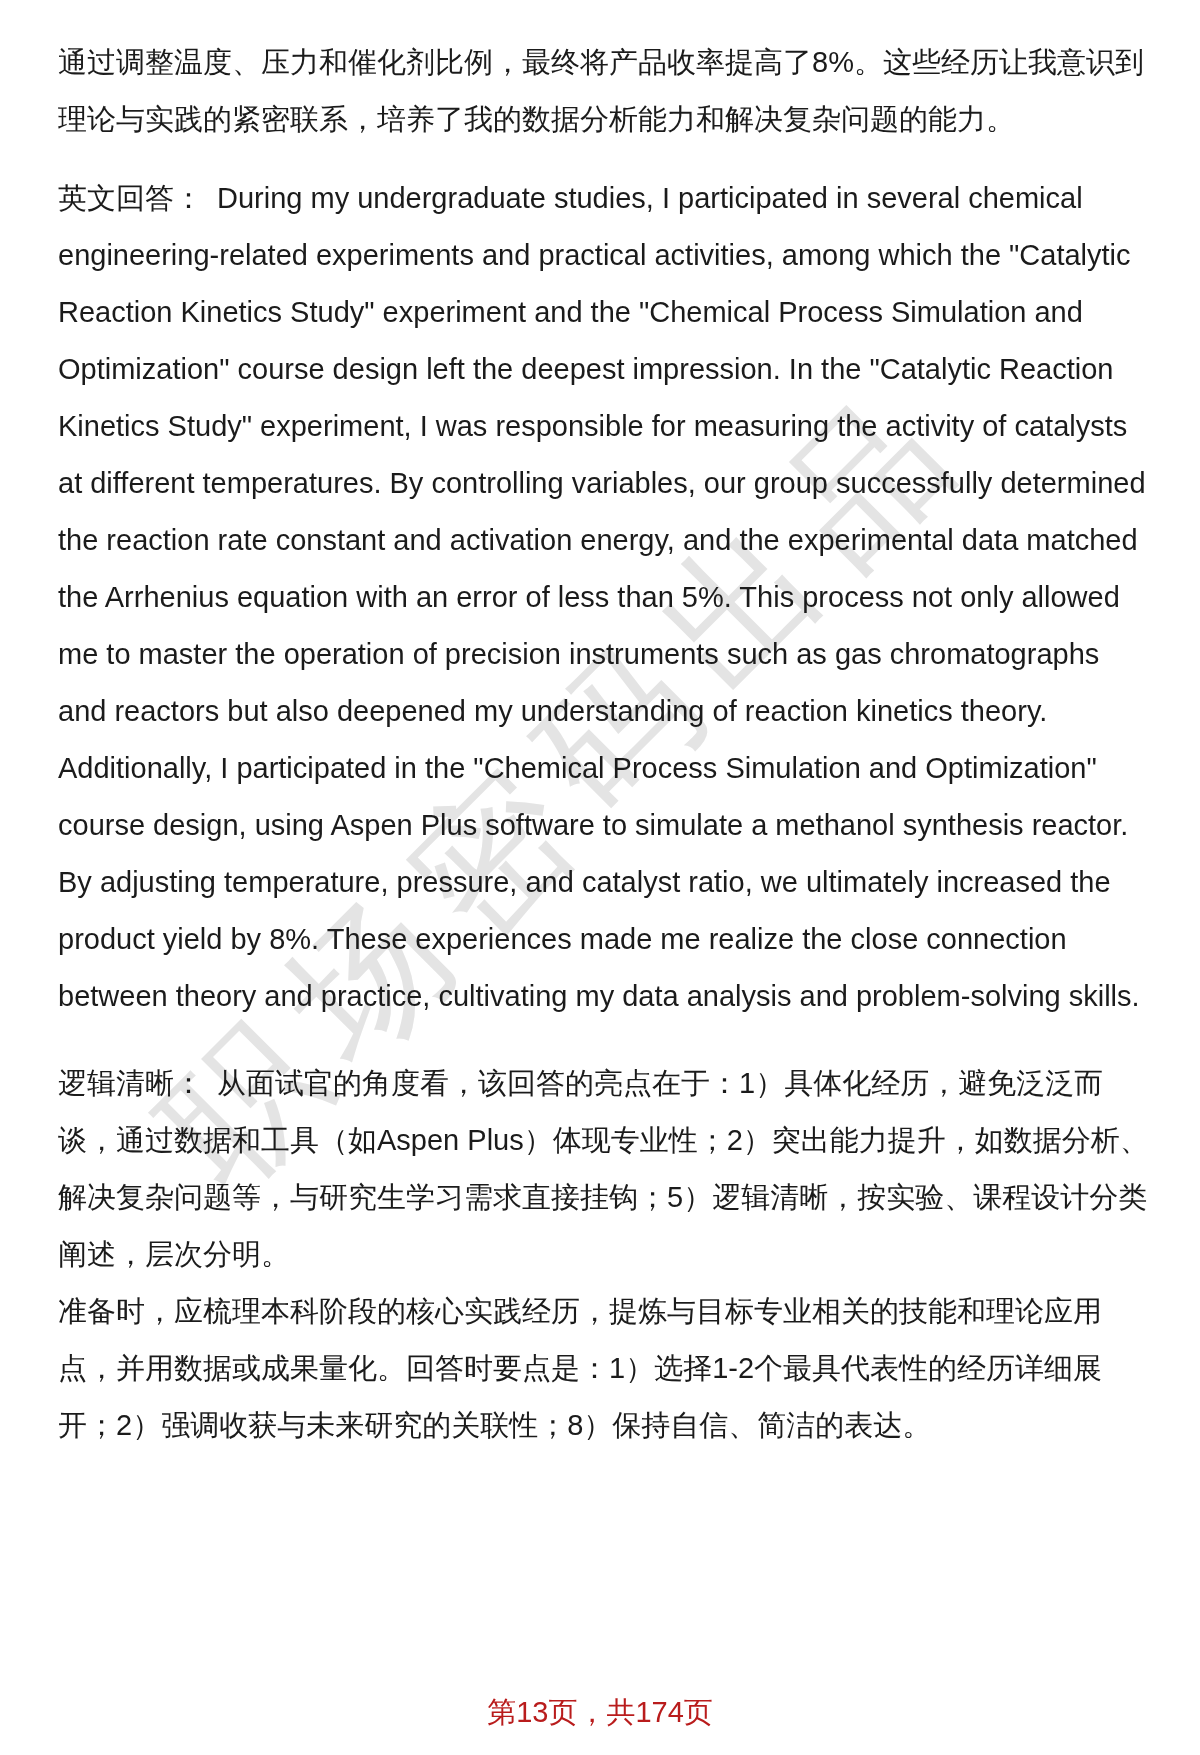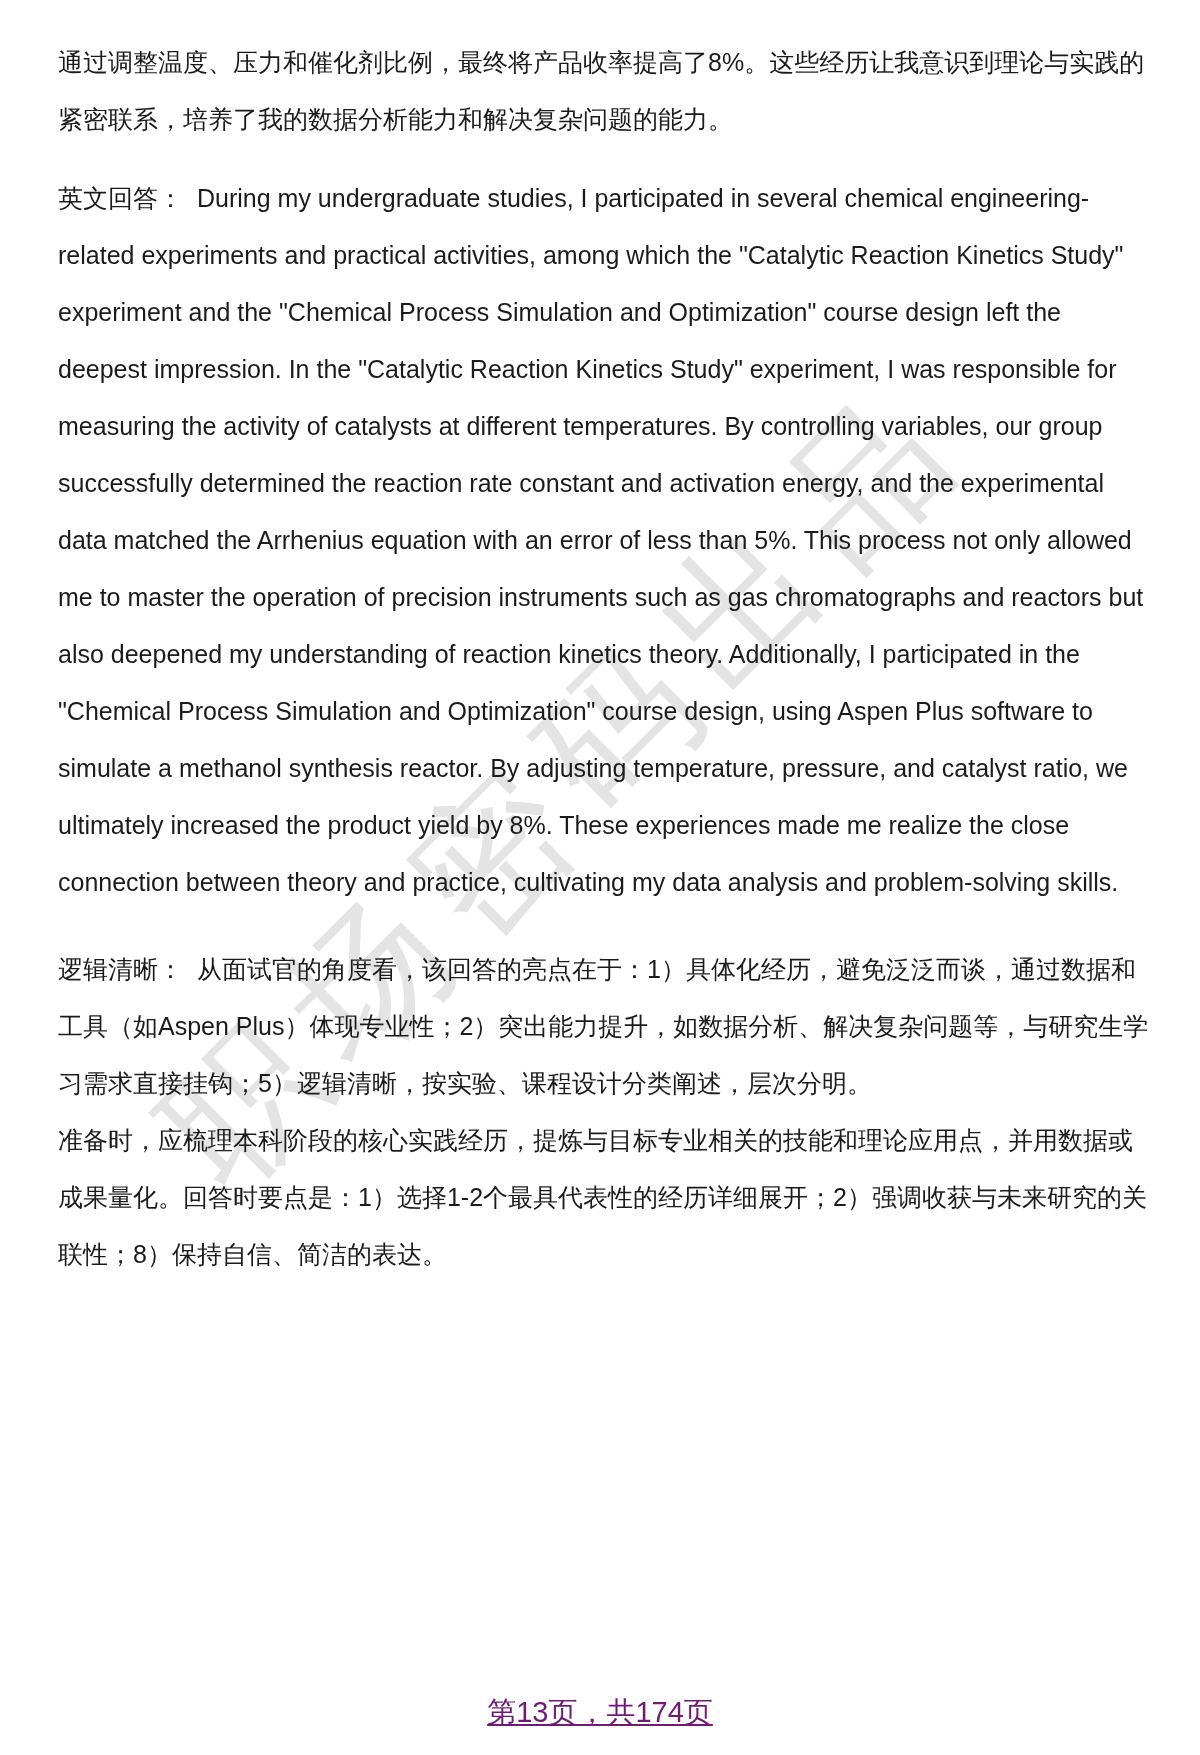--- a/index.html
+++ b/index.html
@@ -23,40 +23,39 @@
     color: #e4e4e4;
     white-space: nowrap;
     z-index: 0;
     font-weight: 400;
     pointer-events: none;
   }
   .content {
     position: relative;
     z-index: 1;
     padding: 34px 48px 0 58px;
-    font-size: 25px;
+    font-size: 29px;
     line-height: 57px;
   }
   .para { text-align: left; }
   .para-intro { margin-bottom: 22px; }
   .para-english { margin-bottom: 30px; }
   .para-technique { margin-bottom: 0; }
   .para-preparation { margin-bottom: 0; }
   .inline-label { margin-right: 14px; }
   .footer {
     position: absolute;
     z-index: 1;
     bottom: 26px;
     left: 0;
     right: 0;
     text-align: center;
     font-size: 29px;
     line-height: 34px;
-    color: #701a75;
-    text-decoration: underline;
+    color: #b91c1c;
   }
 </style>
 </head>
 <body>
 
 <div class="page">
 
   <div class="watermark">职场密码出品</div>
 
   <div class="content">

